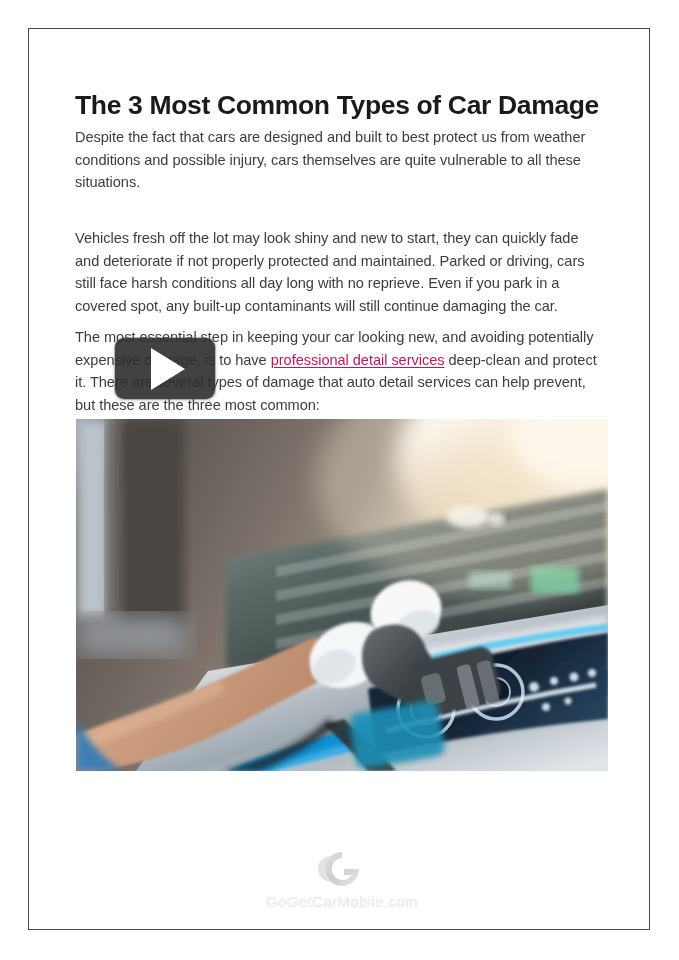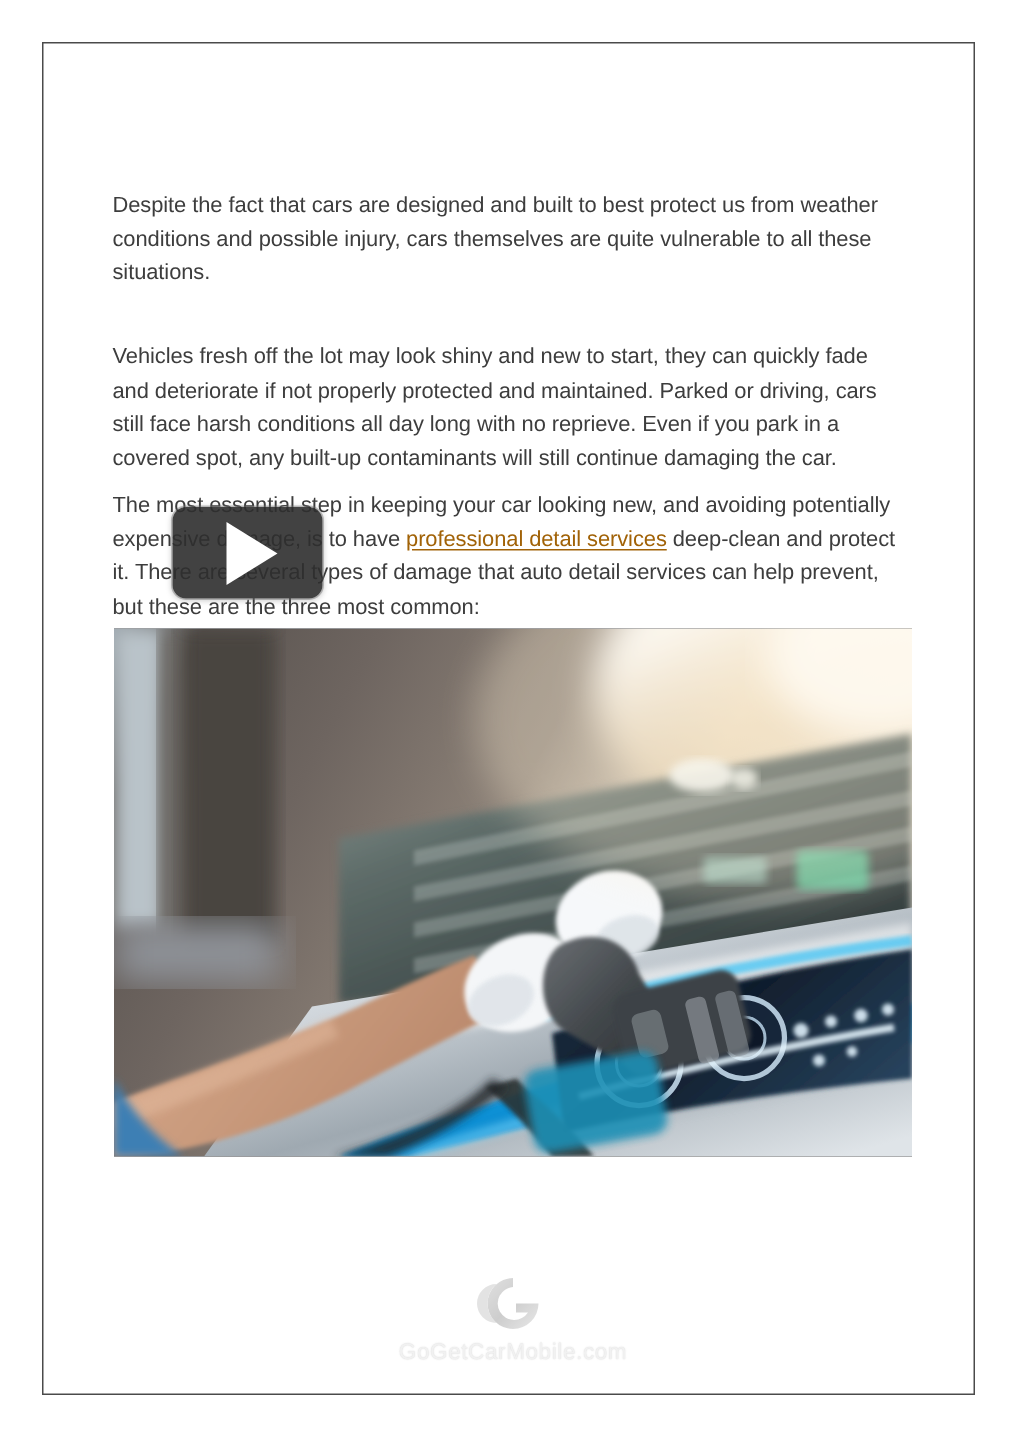--- a/index.html
+++ b/index.html
@@ -60,21 +60,21 @@
     font-size: 14.6px;
     line-height: 22.5px;
     color: #3d3d3d;
     letter-spacing: -0.05px;
   }
   .para-1 { top: 97px; }
   .para-2 { top: 198px; }
   .para-3 { top: 297px; }
 
   .body-link {
-    color: #a16207;
+    color: #be185d;
     text-decoration: underline;
     text-underline-offset: 1.5px;
   }
 
   
   .play-overlay {
     position: absolute;
     left: 40px;
     top: 309px;
     width: 100px;
@@ -133,20 +133,21 @@
     text-shadow: 0 0 1px rgba(195,195,195,0.75);
     white-space: nowrap;
   }
 </style>
 </head>
 <body>
 
 <div class="page-sheet">
   <div class="page-inner">
 
+    <h1 class="doc-title">The 3 Most Common Types of Car Damage</h1>
 
     <p class="body-text para-2">Vehicles fresh off the lot may look shiny and new to start, they can quickly fade and deteriorate if not properly protected and maintained. Parked or driving, cars still face harsh conditions all day long with no reprieve. Even if you park in a covered spot, any built-up contaminants will still continue damaging the car.</p>
 
     <p class="body-text para-1">Despite the fact that cars are designed and built to best protect us from weather conditions and possible injury, cars themselves are quite vulnerable to all these situations.</p>
 
     <p class="body-text para-3"><span>The most essential step in keeping your car looking new, and avoiding potentially expensive damage, is to have </span><a class="body-link" href="#">professional detail services</a><span> deep-clean and protect it. There are several types of damage that auto detail services can help prevent, but these are the three most common:</span></p>
 
     <div class="play-overlay">
       <span class="play-triangle"></span>
     </div>

